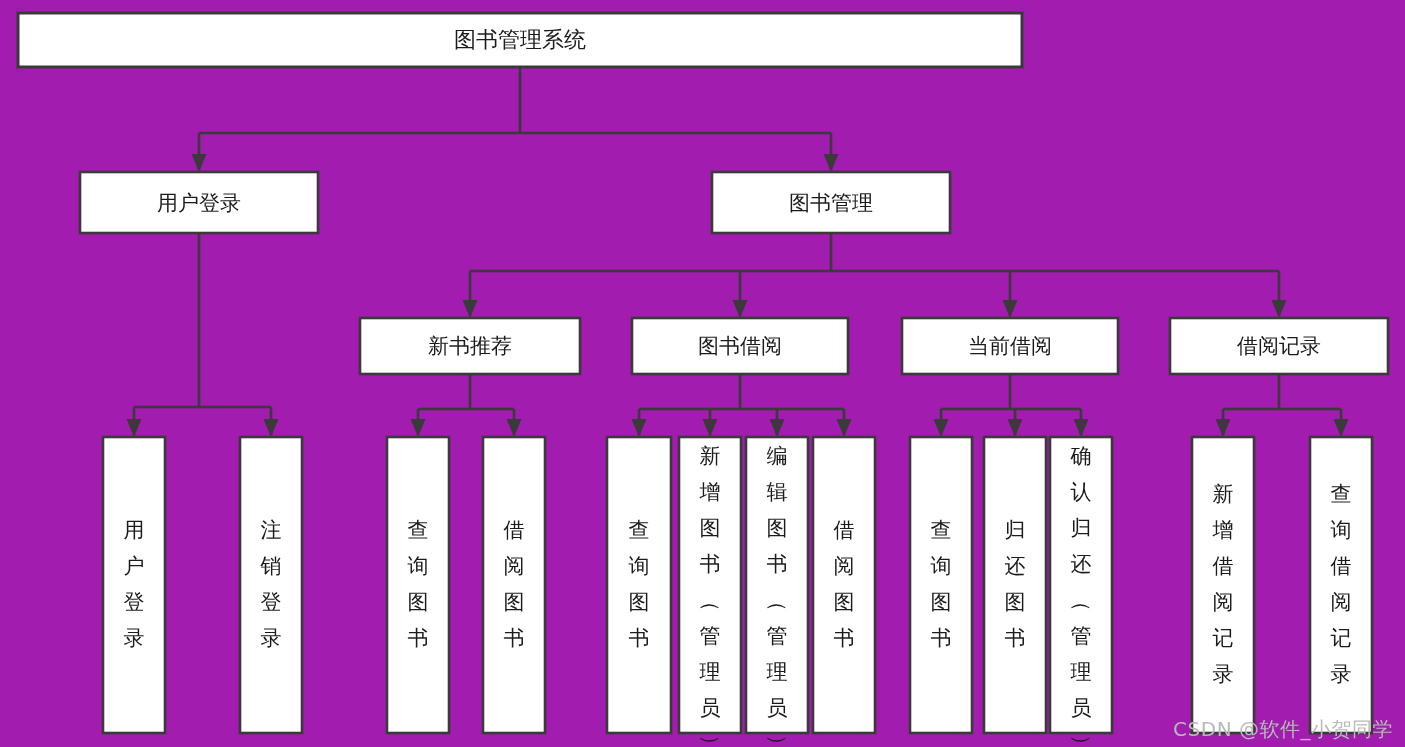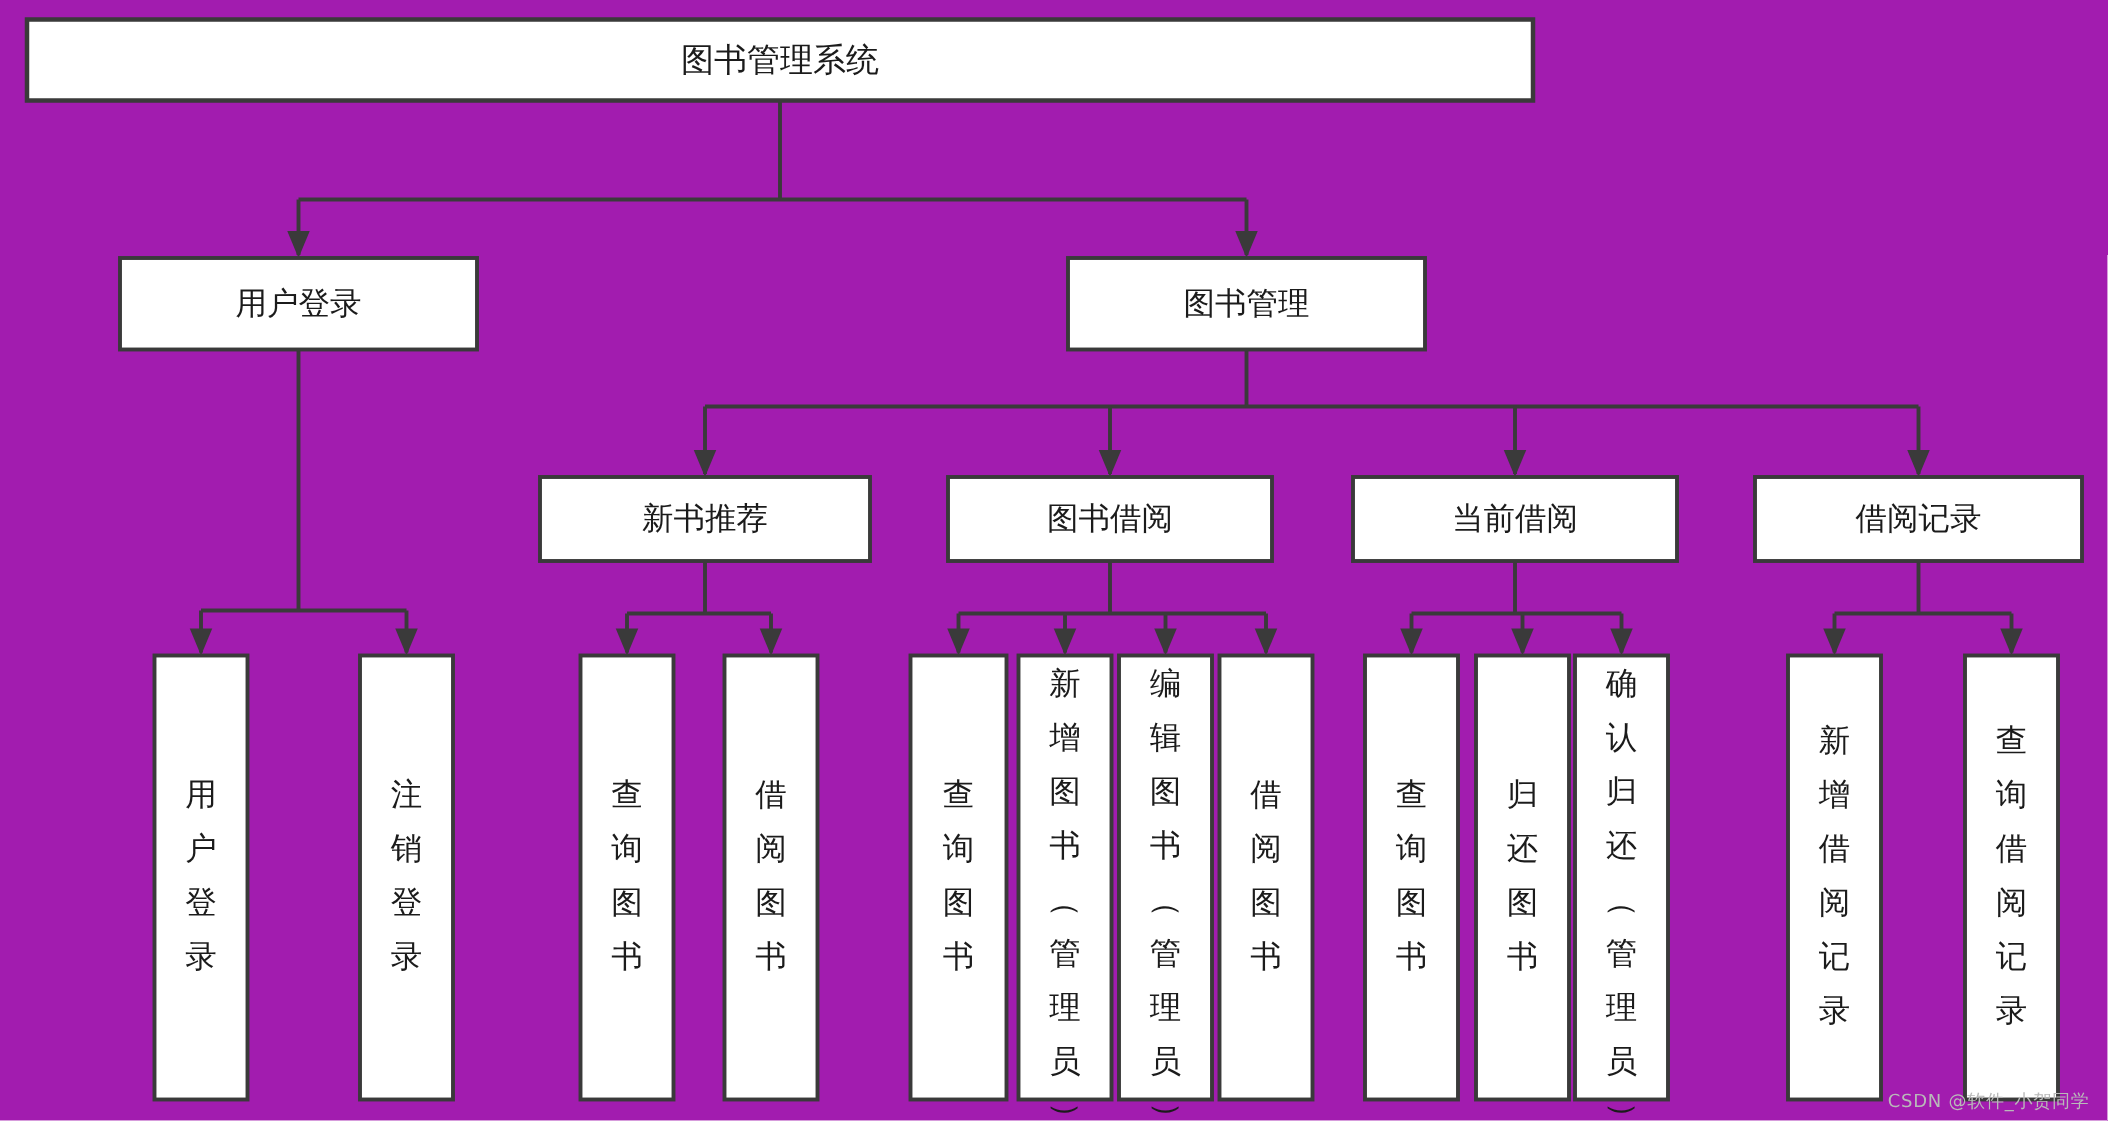--- a/index.html
+++ b/index.html
@@ -59,21 +59,21 @@
     font-family: "DejaVu Sans", "Liberation Sans", sans-serif;
     font-size: 21px;
     text-anchor: middle;
     dominant-baseline: middle;
   }
   .watermark {
     position: absolute;
     right: 12px;
     bottom: 4px;
     font-family: "DejaVu Sans", "Liberation Sans", sans-serif;
-    font-size: 12px;
+    font-size: 20px;
     color: #b9b9b9;
     letter-spacing: 0.5px;
     user-select: none;
     pointer-events: none;
     white-space: nowrap;
   }
 </style>
 </head>
 <body>
 

